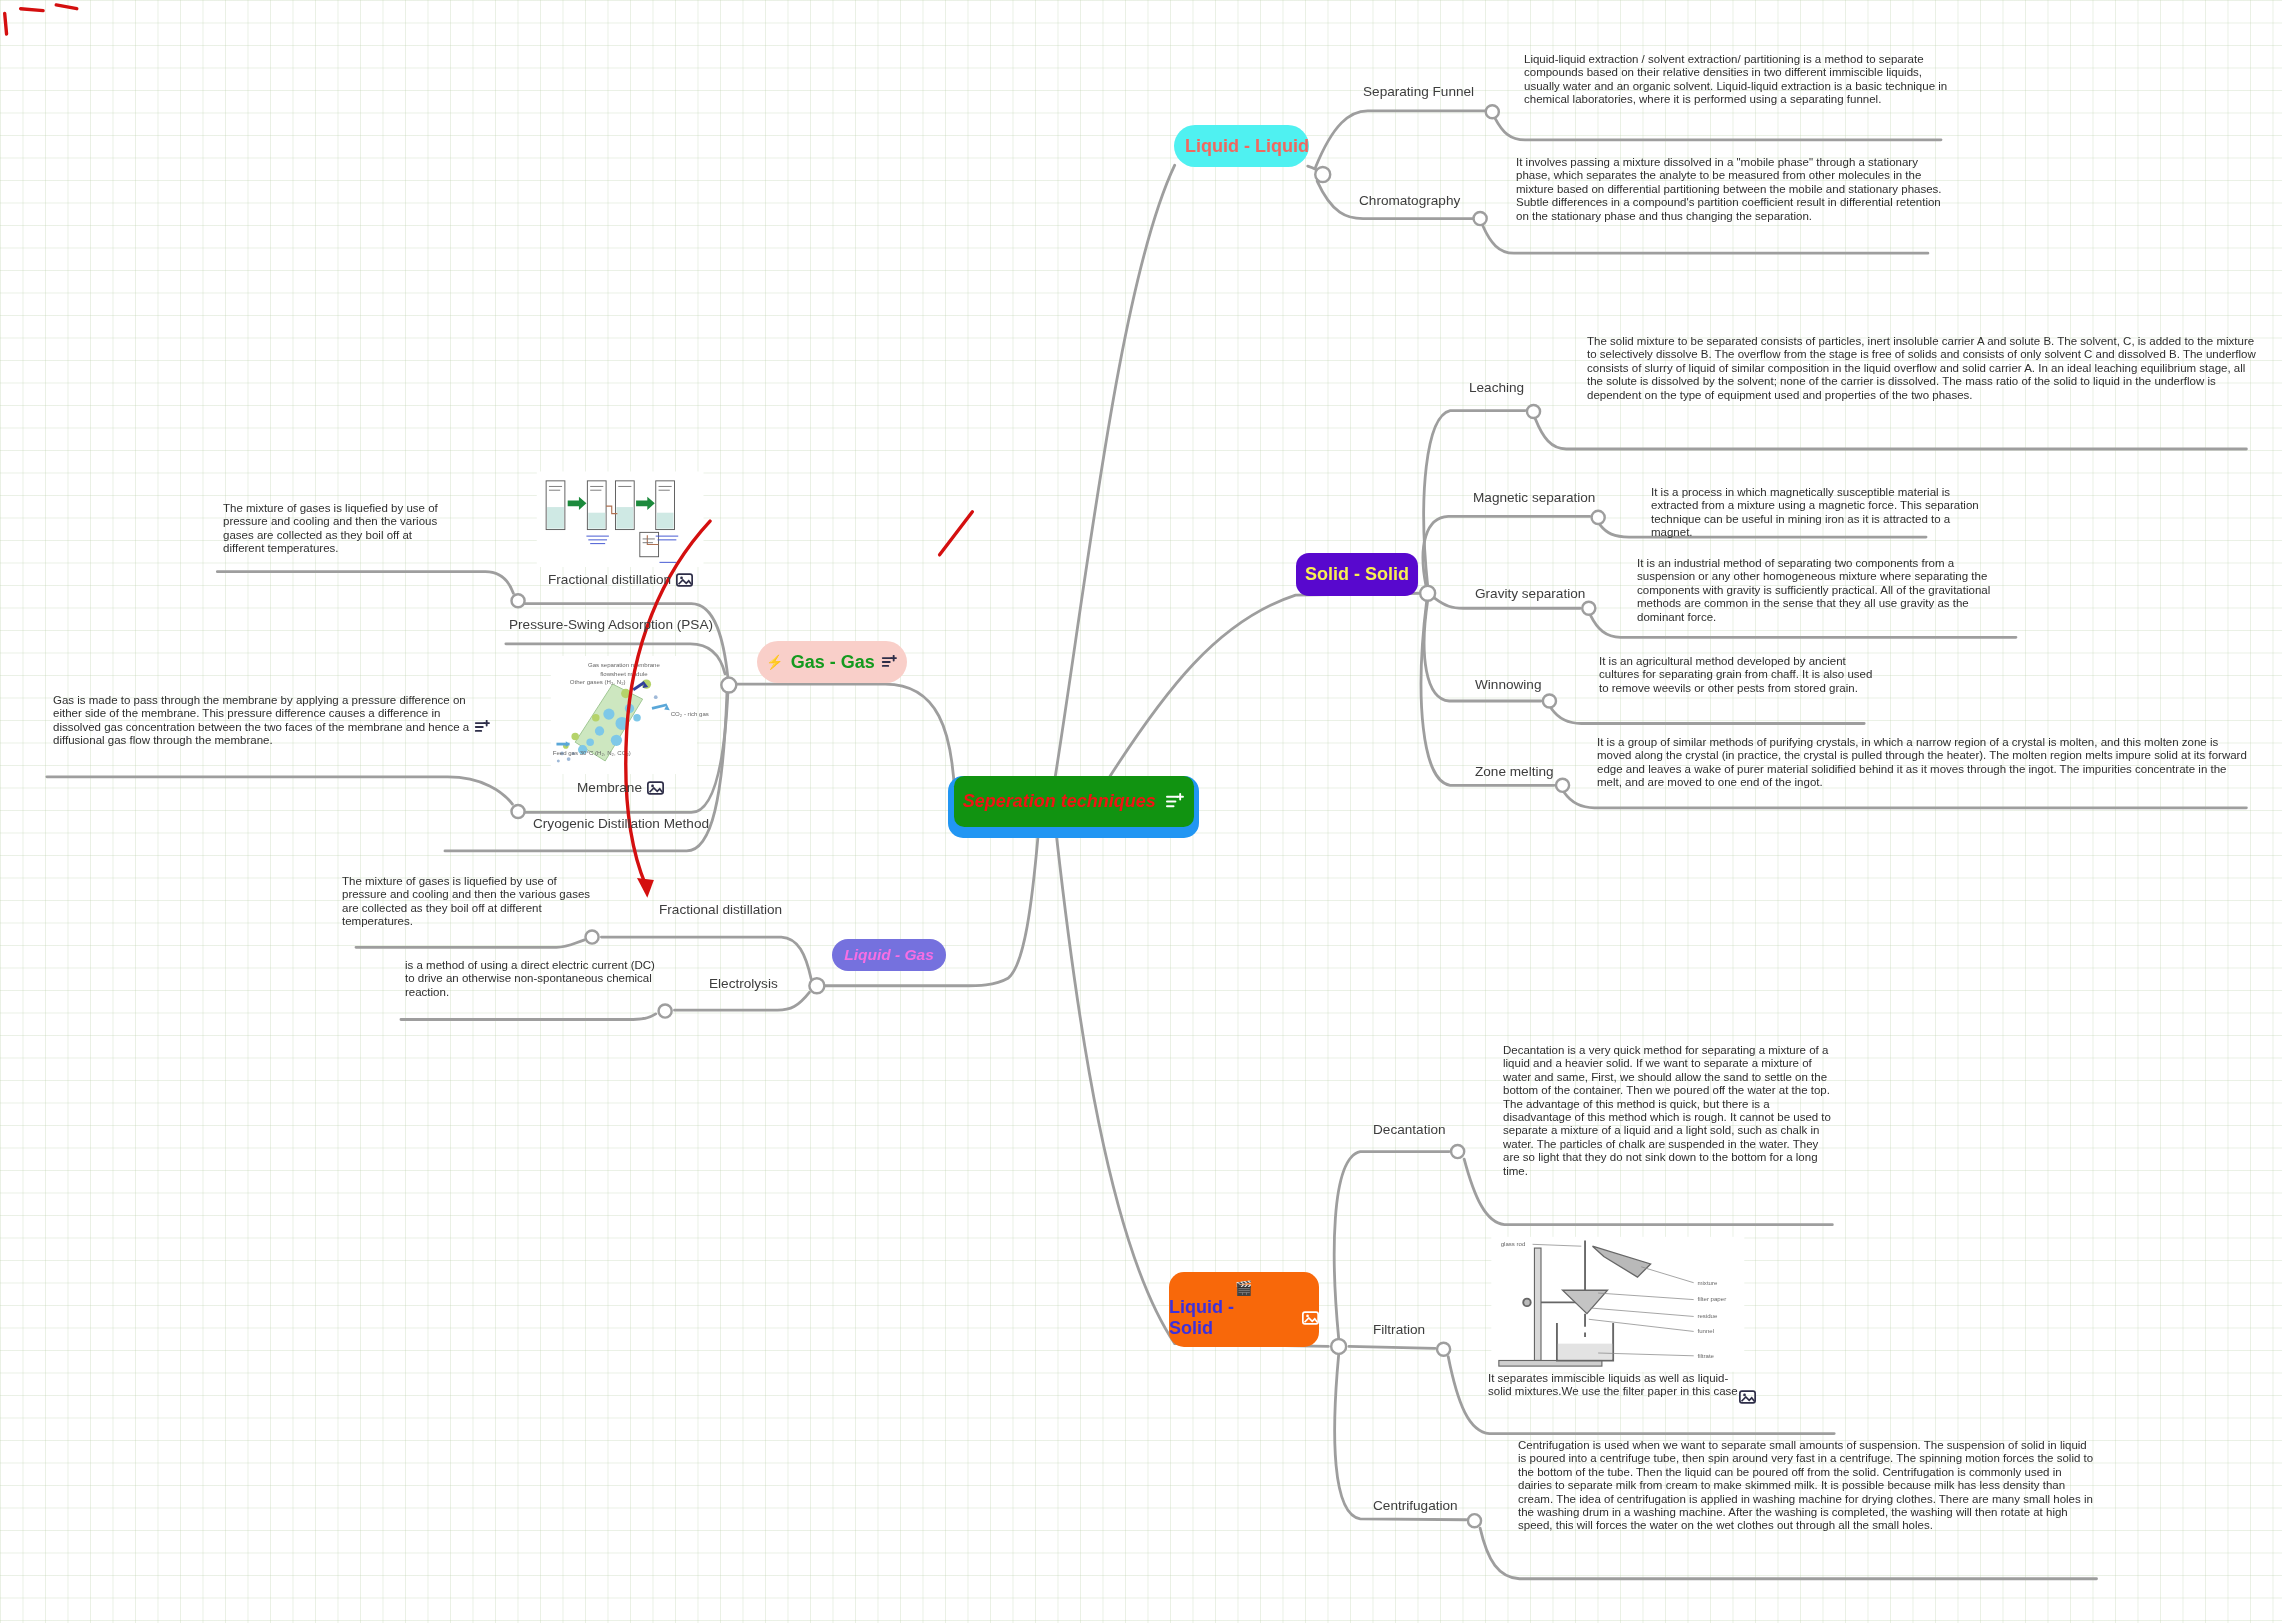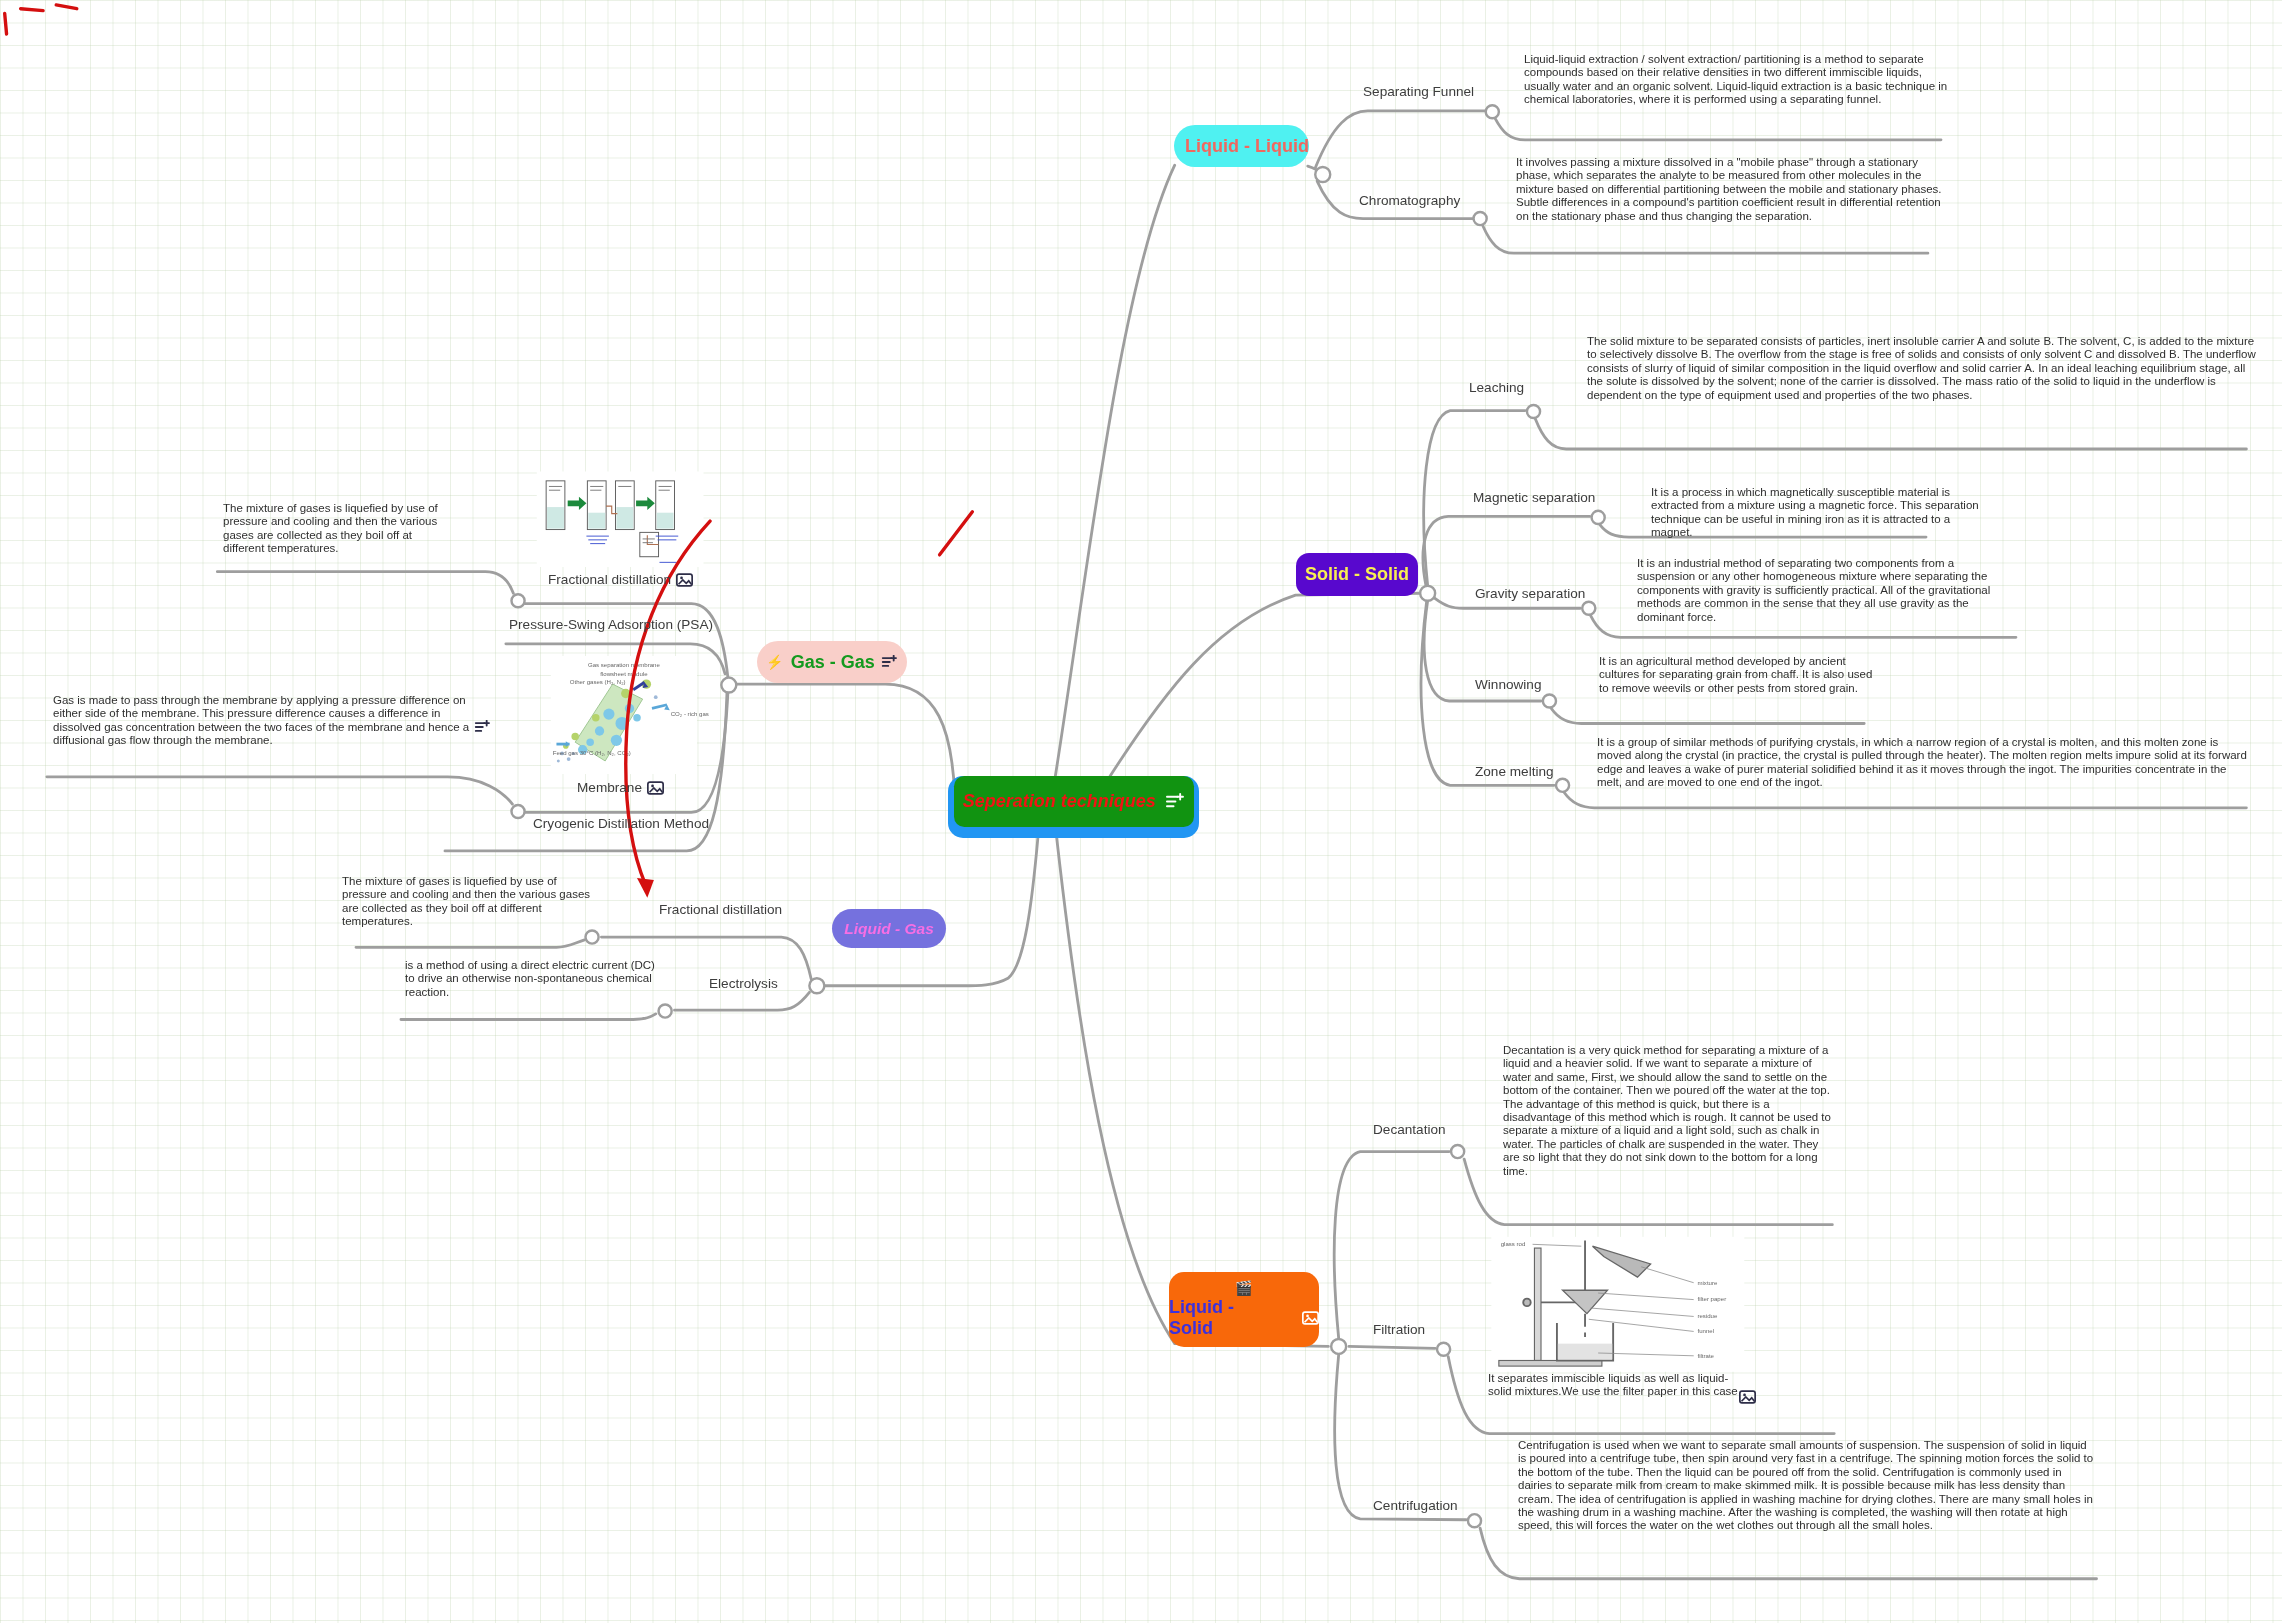--- a/index.html
+++ b/index.html
@@ -13,21 +13,21 @@
   svg.layer{position:absolute;left:0;top:0;}
   .edge{fill:none;stroke:#9e9e9e;stroke-width:3;stroke-linecap:round;}
   .jdot{fill:#ffffff;stroke:#9e9e9e;stroke-width:2.6;}
   .red{fill:none;stroke:#d40f0f;stroke-width:3.6;stroke-linecap:round;}
   .topic{position:absolute;font-size:13.6px;color:#3d3d3d;white-space:nowrap;display:flex;align-items:center;gap:4.7px;}
   .desc{position:absolute;font-size:11.5px;line-height:13.4px;color:#2e2e2e;}
   .pill{position:absolute;display:flex;align-items:center;justify-content:center;gap:6.6px;border-radius:22.5px;font-weight:bold;}
   .pill-ll{left:1174px;top:125px;width:135px;height:42px;background:#4ff1f1;color:#f0685f;font-size:18px;justify-content:flex-end;}
   .pill-ss{left:1296px;top:553px;width:122px;height:43px;background:#5808ce;color:#f8ef52;font-size:18px;border-radius:13px;}
   .pill-gg{left:757px;top:641px;width:150px;height:42px;background:#f9cfc9;color:#149a1e;font-size:18px;}
-  .pill-lg{left:832px;top:909px;width:114px;height:39px;background:#7571de;color:#f76ee4;font-size:15.5px;font-style:italic;border-radius:19.7px;}
+  .pill-lg{left:832px;top:939px;width:114px;height:32px;background:#7571de;color:#f76ee4;font-size:15.5px;font-style:italic;border-radius:19.7px;}
   .pill-ls{left:1169px;top:1272px;width:150px;height:75px;background:#f8680a;color:#3c31dd;font-size:18px;border-radius:15px;flex-direction:column;gap:0.9px;}
   .pill-ls .row{display:flex;align-items:center;gap:24px;}
   .center-node{position:absolute;left:948px;top:776px;width:251px;height:62px;background:#2196f3;border-radius:15px;
      display:flex;align-items:flex-start;justify-content:center;}
   .center-inner{width:240px;height:51px;background:#119311;border-radius:10.3px;display:flex;align-items:center;justify-content:center;gap:9.4px;}
   .center-inner span{color:#f01414;font-weight:bold;font-style:italic;font-size:18px;}
   .emoji{font-size:14px;font-style:normal;}
   .icon{display:inline-flex;align-items:center;justify-content:center;}
   .tinytext{font-size:6.5px;fill:#666;}
 </style>

